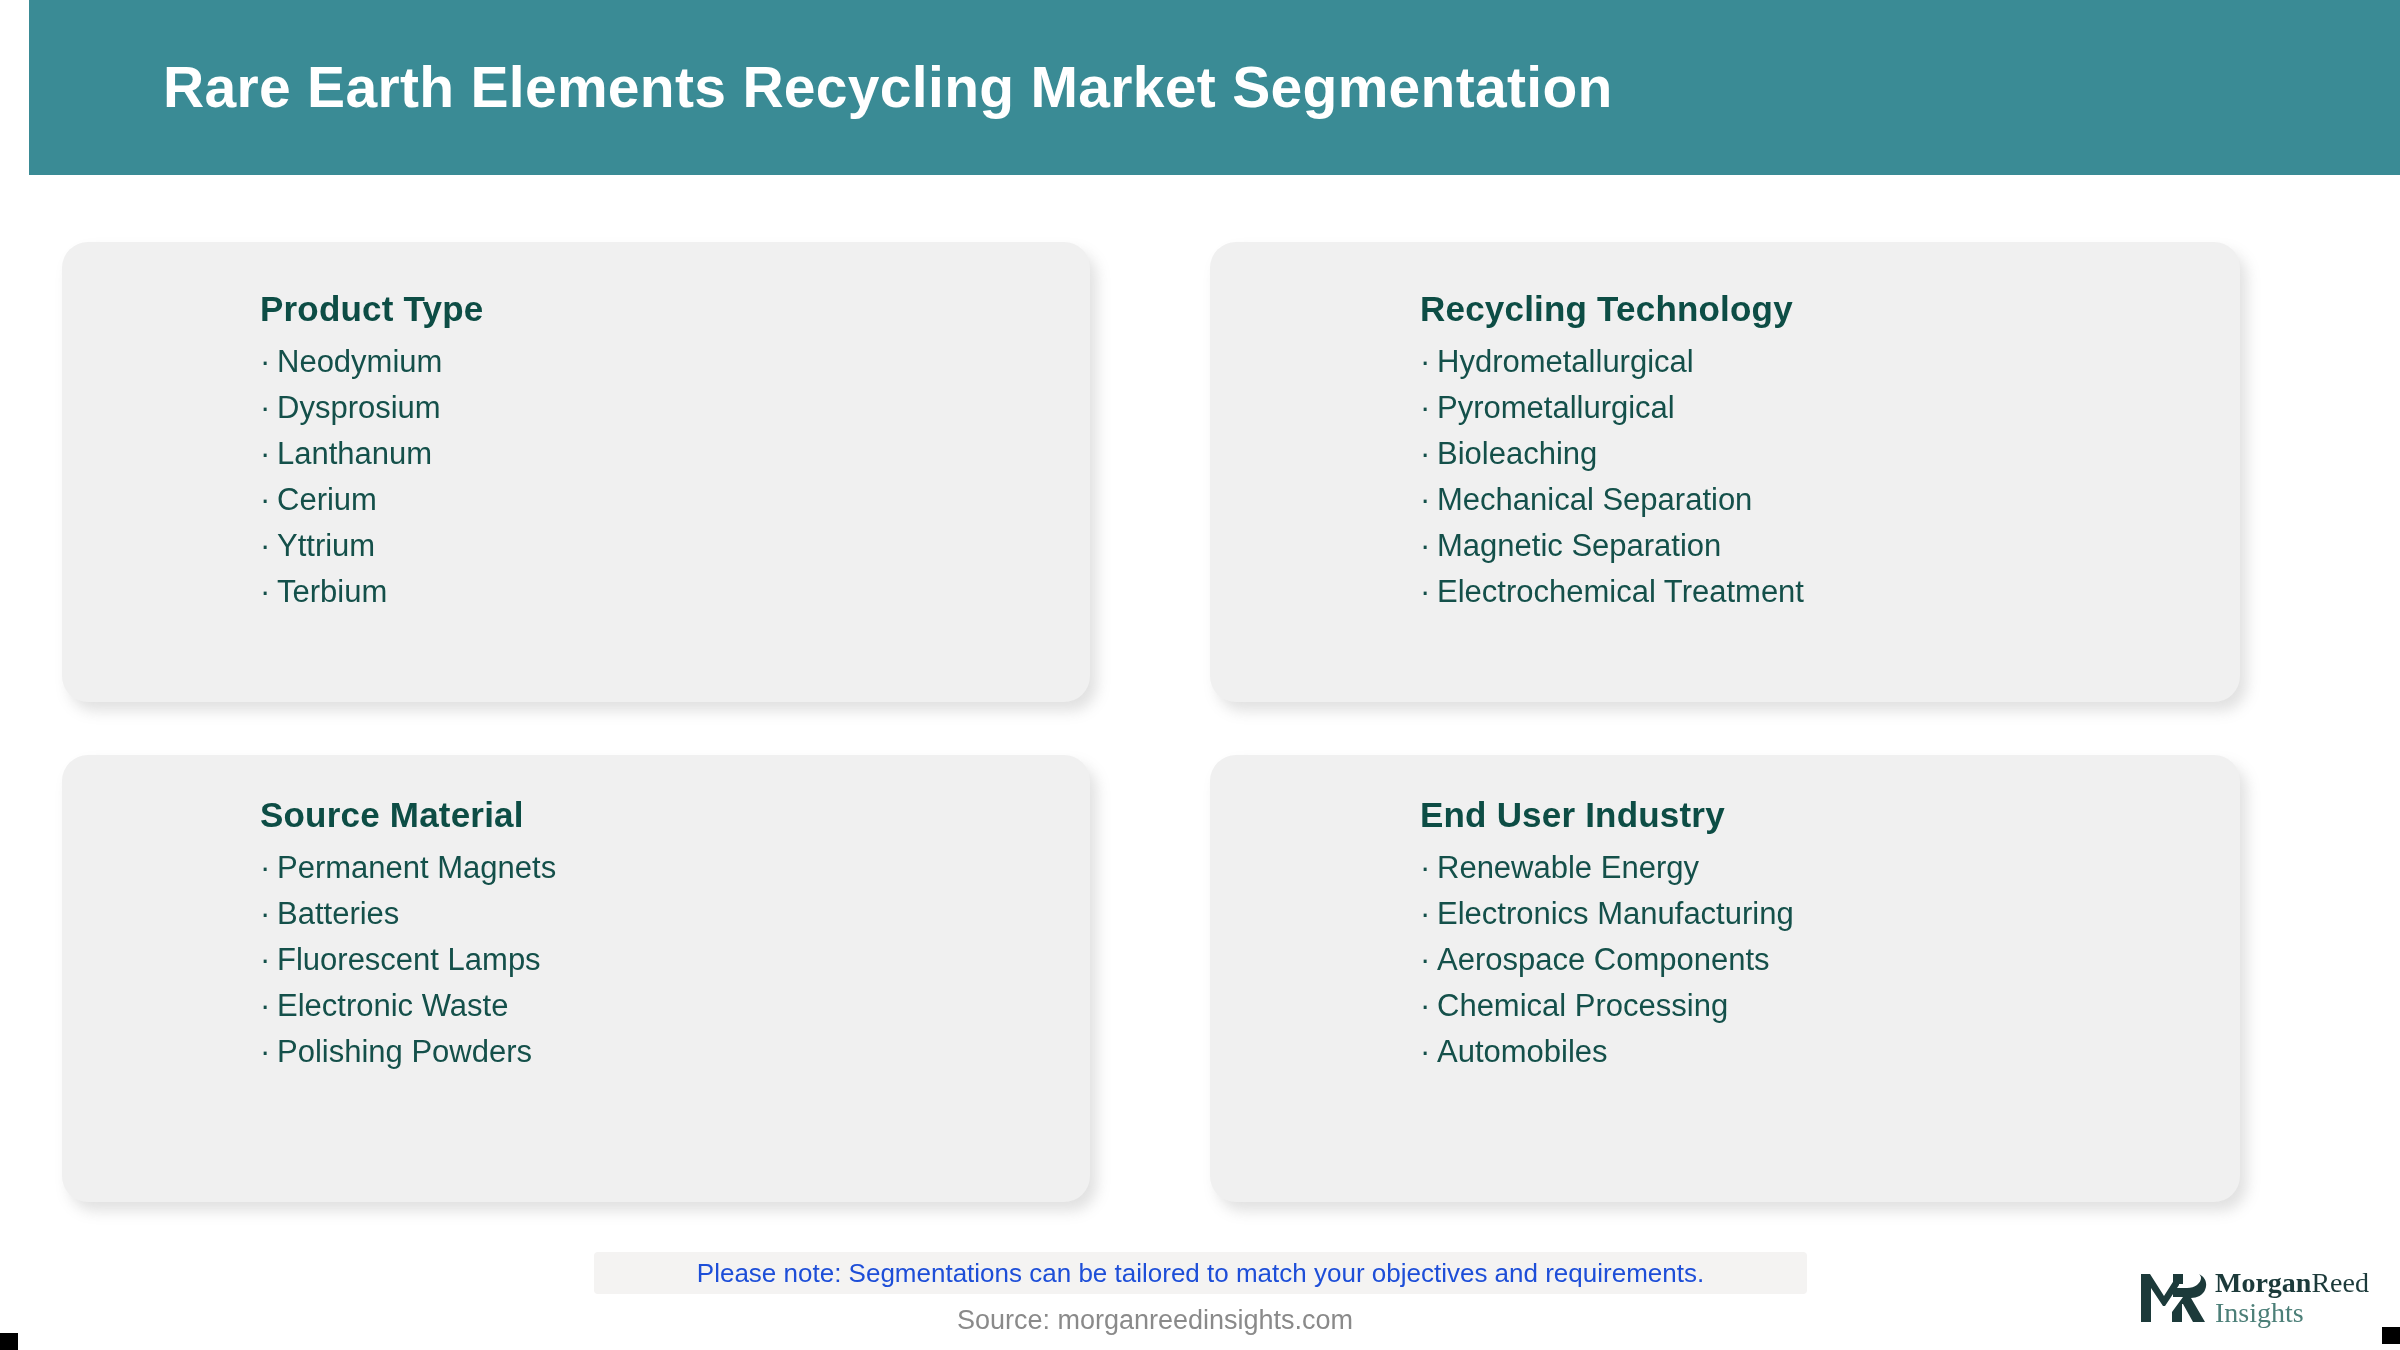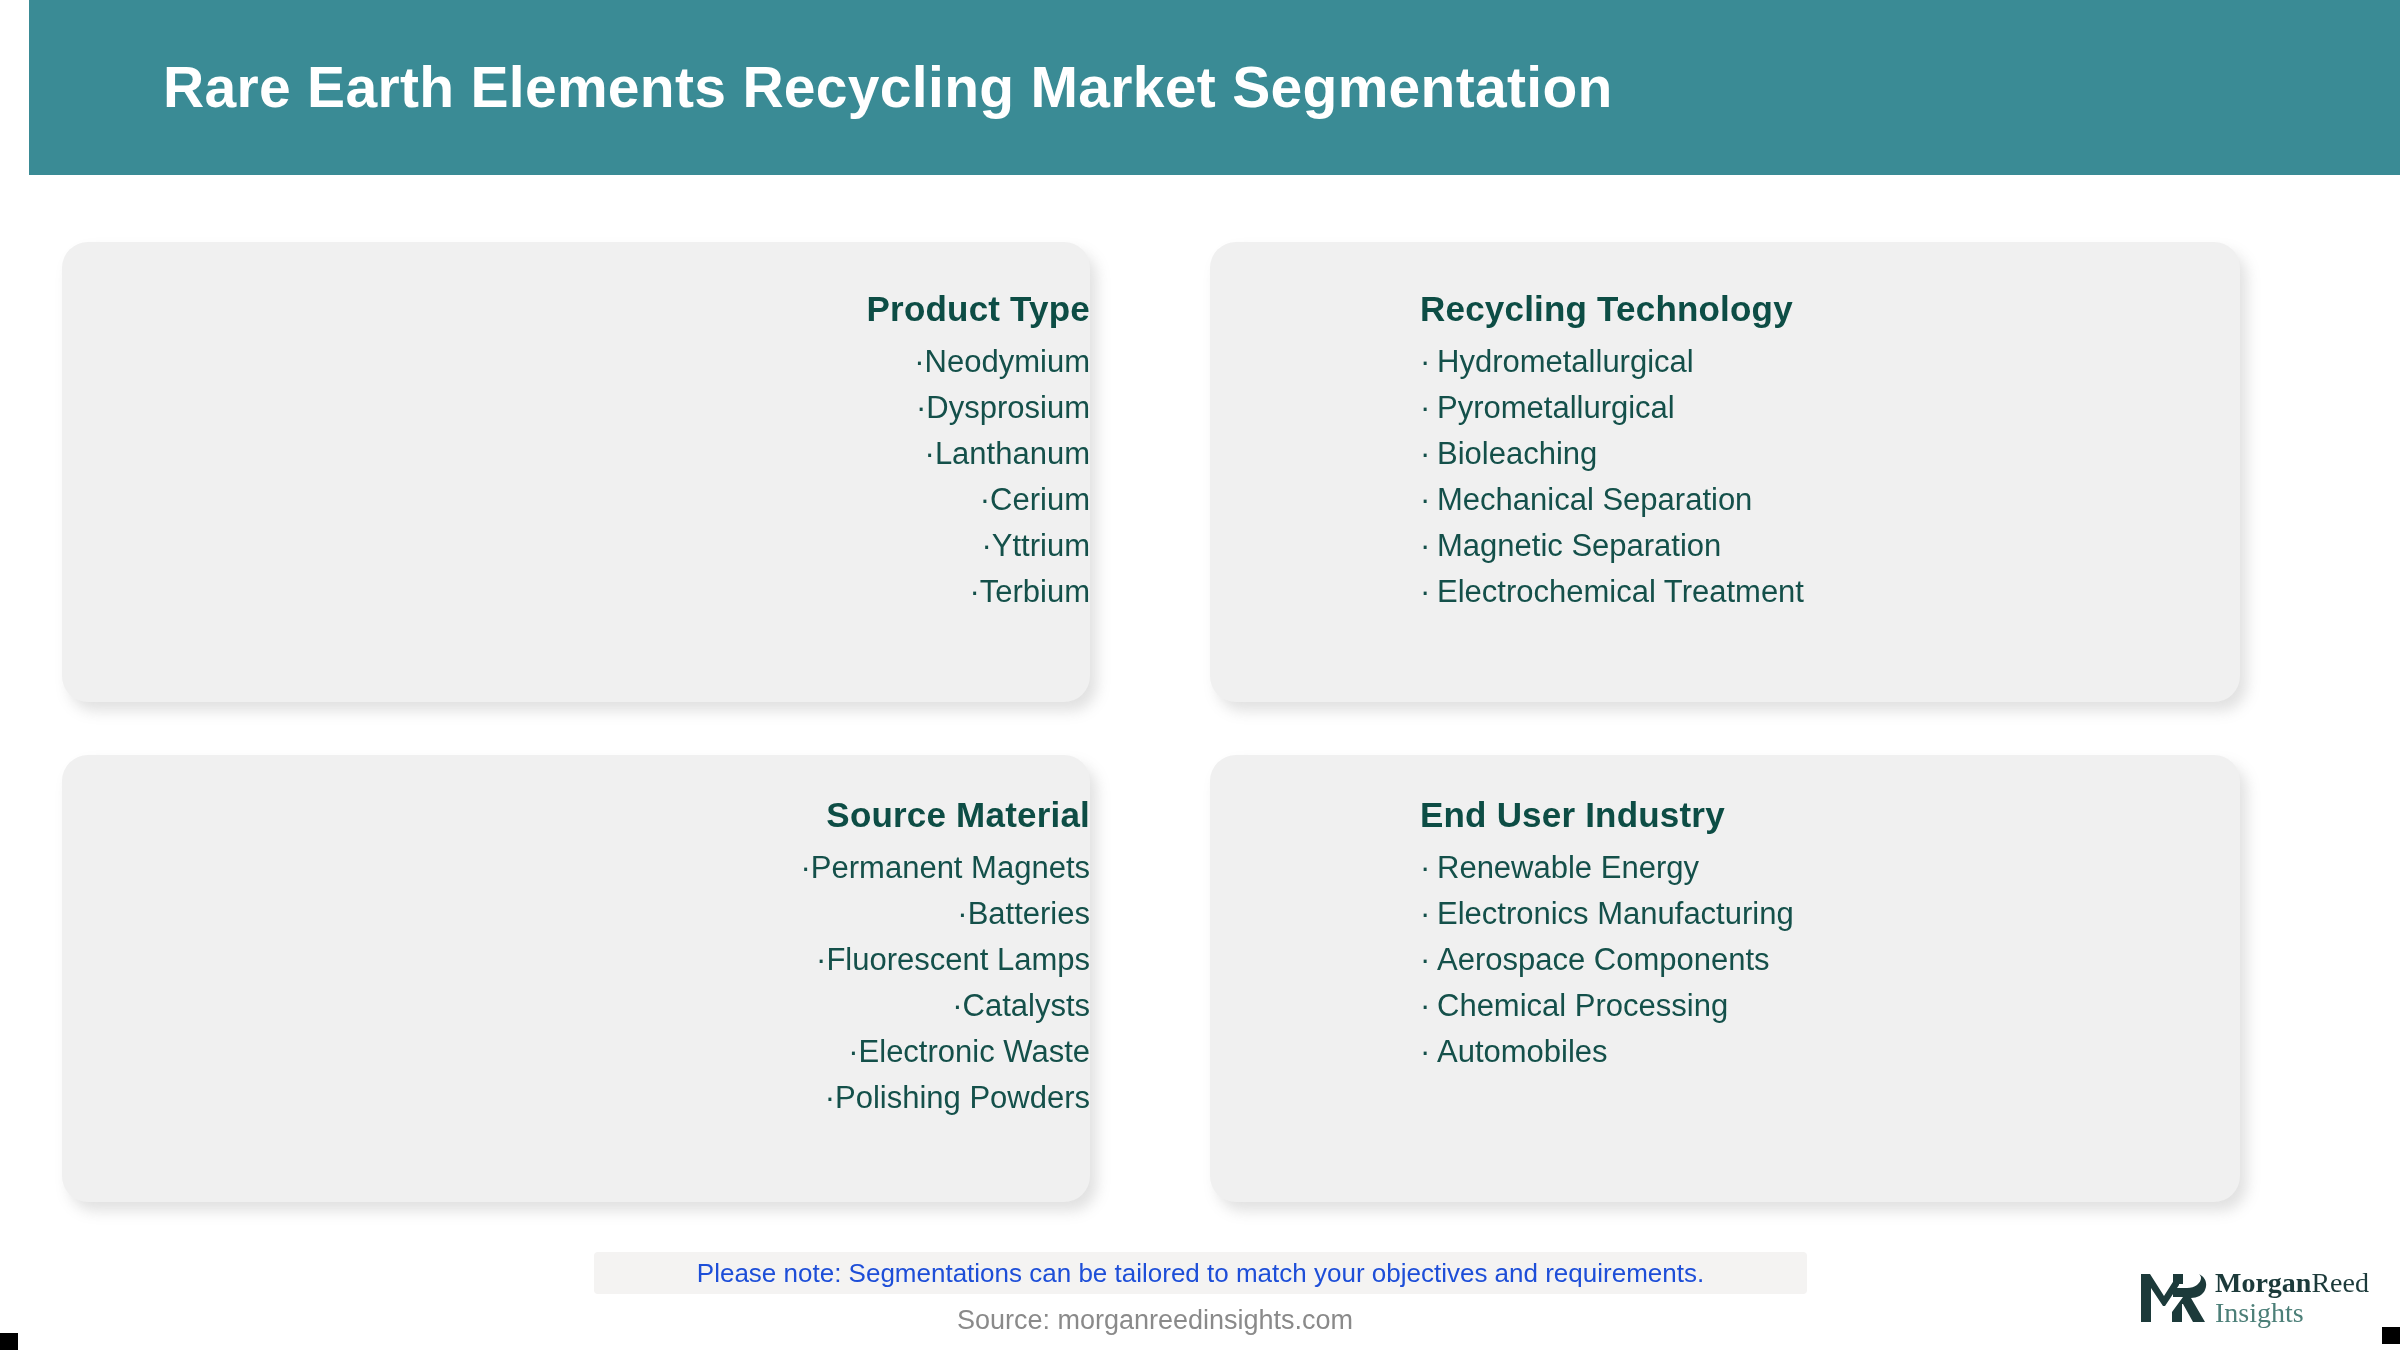--- a/index.html
+++ b/index.html
@@ -56,21 +56,21 @@
   .card-r2 { top: 580px; height: 447px; }
   .card-left  { left: 62px;  width: 1028px; }
   .card-right { left: 1210px; width: 1030px; }
 
   .card-inner {
     position: absolute;
     left: 0;
     right: 0;
     top: 0;
   }
-  .card-left .card-inner  { padding-left: 198px; text-align: right; }
+  .card-left .card-inner  { padding-left: 198px; }
   .card-right .card-inner { padding-left: 210px; }
 
   .card-title {
     color: #0d4d45;
     font-size: 35px;
     font-weight: bold;
     letter-spacing: 0.2px;
     white-space: nowrap;
   }
   .card-r1 .card-title { padding-top: 47px; }
@@ -201,21 +201,20 @@
     </div>
   </div>
 
   <div class="card card-r2 card-left">
     <div class="card-inner">
       <div class="card-title">Source Material</div>
       <ul class="card-list">
         <li><span class="bullet">·</span><span>Permanent Magnets</span></li>
         <li><span class="bullet">·</span><span>Batteries</span></li>
         <li><span class="bullet">·</span><span>Fluorescent Lamps</span></li>
-        <li><span class="bullet">·</span><span>Catalysts</span></li>
         <li><span class="bullet">·</span><span>Electronic Waste</span></li>
         <li><span class="bullet">·</span><span>Polishing Powders</span></li>
       </ul>
     </div>
   </div>
 
   <div class="card card-r2 card-right">
     <div class="card-inner">
       <div class="card-title">End User Industry</div>
       <ul class="card-list">

